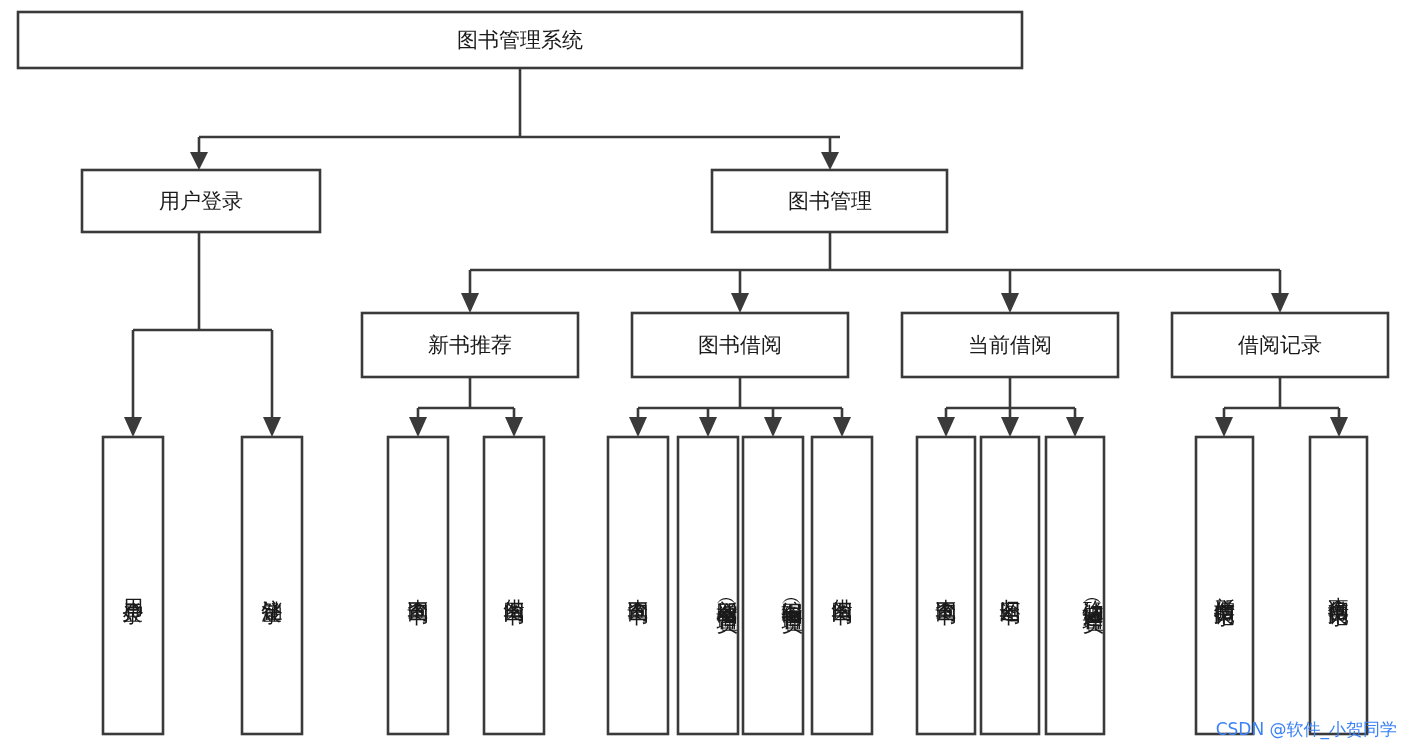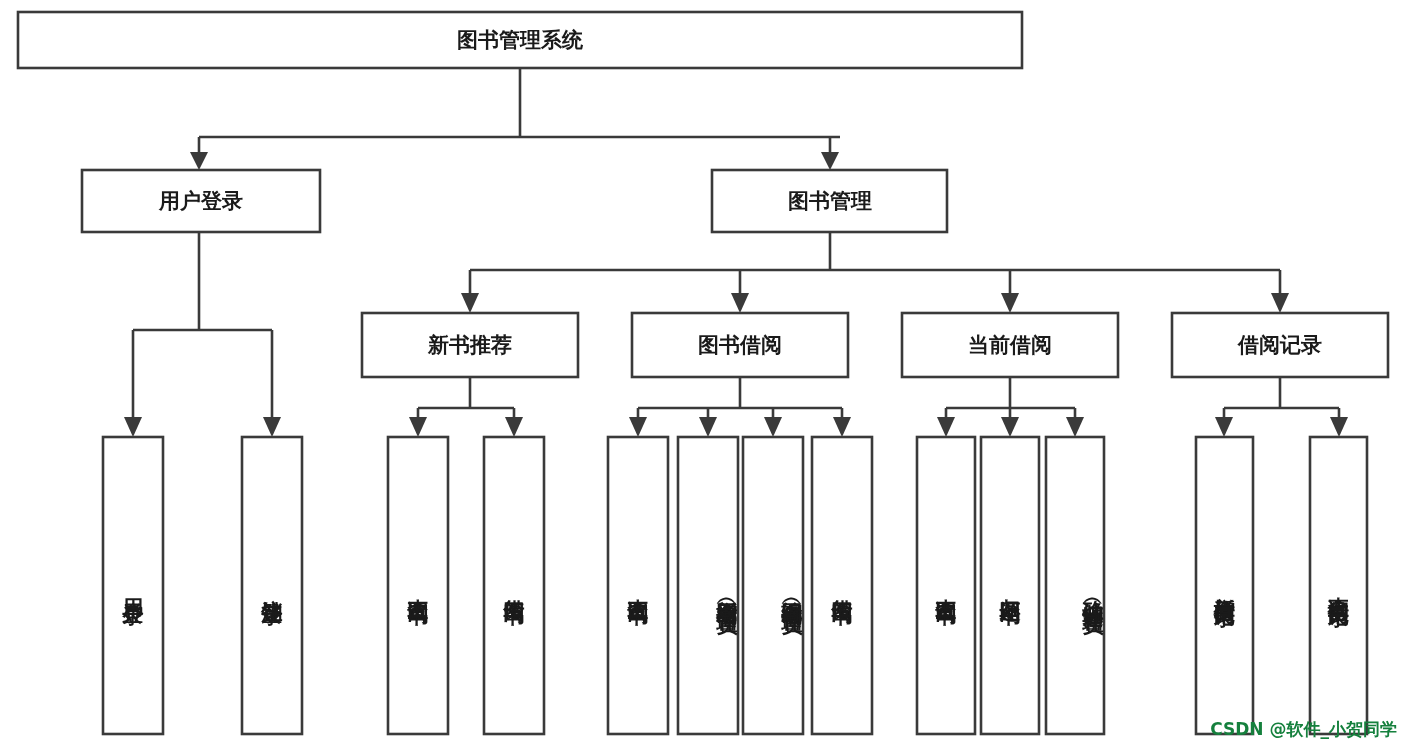--- a/index.html
+++ b/index.html
@@ -11,21 +11,20 @@
     width: 1405px;
     height: 747px;
     overflow: hidden;
     font-family: "DejaVu Sans", "Liberation Sans", sans-serif;
   }
   #diagram-root {
     position: relative;
     width: 1405px;
     height: 747px;
     background: #ffffff;
-    font-weight: bold;
   }
   svg#diagram-svg {
     position: absolute;
     left: 0;
     top: 0;
     width: 1405px;
     height: 747px;
   }
   .node-box {
     fill: #ffffff;
@@ -64,21 +63,21 @@
     text-align: left;
     white-space: nowrap;
     pointer-events: none;
   }
   .watermark {
     position: absolute;
     right: 8px;
     bottom: 6px;
     font-family: "DejaVu Sans", "Liberation Sans", sans-serif;
     font-size: 17px;
-    color: #15803d;
+    color: #3b82f6;
     white-space: nowrap;
   }
 </style>
 </head>
 <body>
 
 <div id="diagram-root">
 
   <svg id="diagram-svg" viewBox="0 0 1405 747">
 

